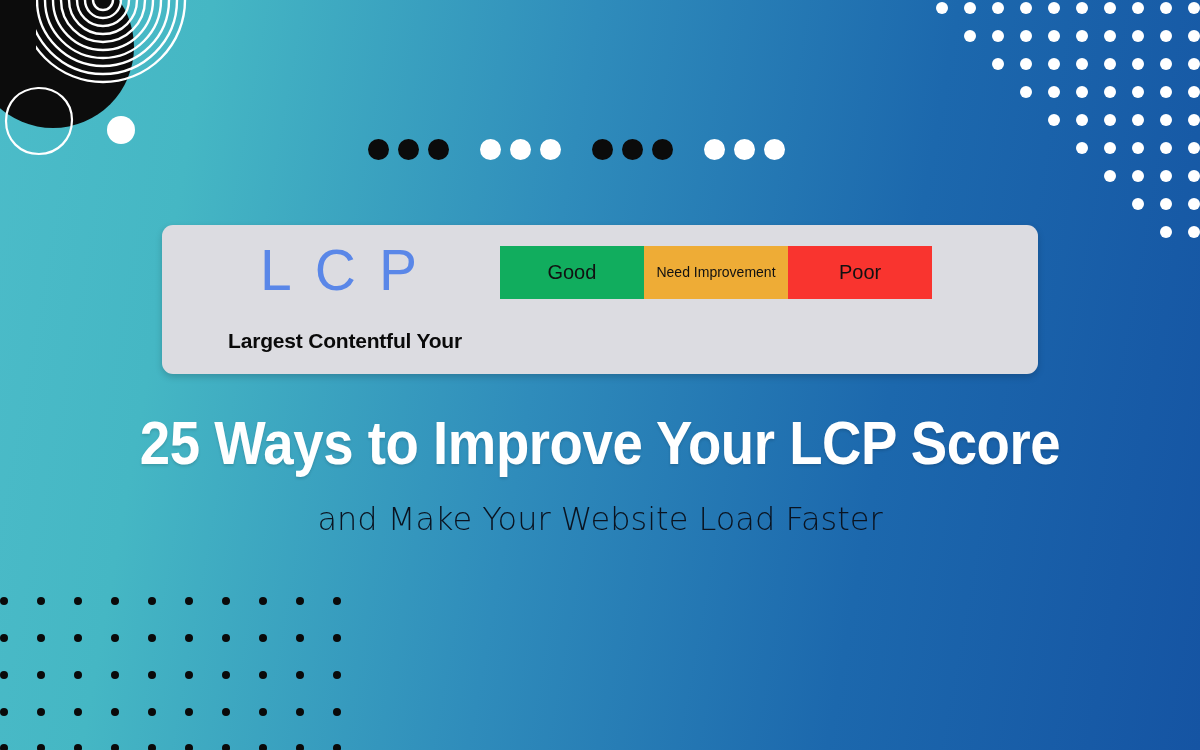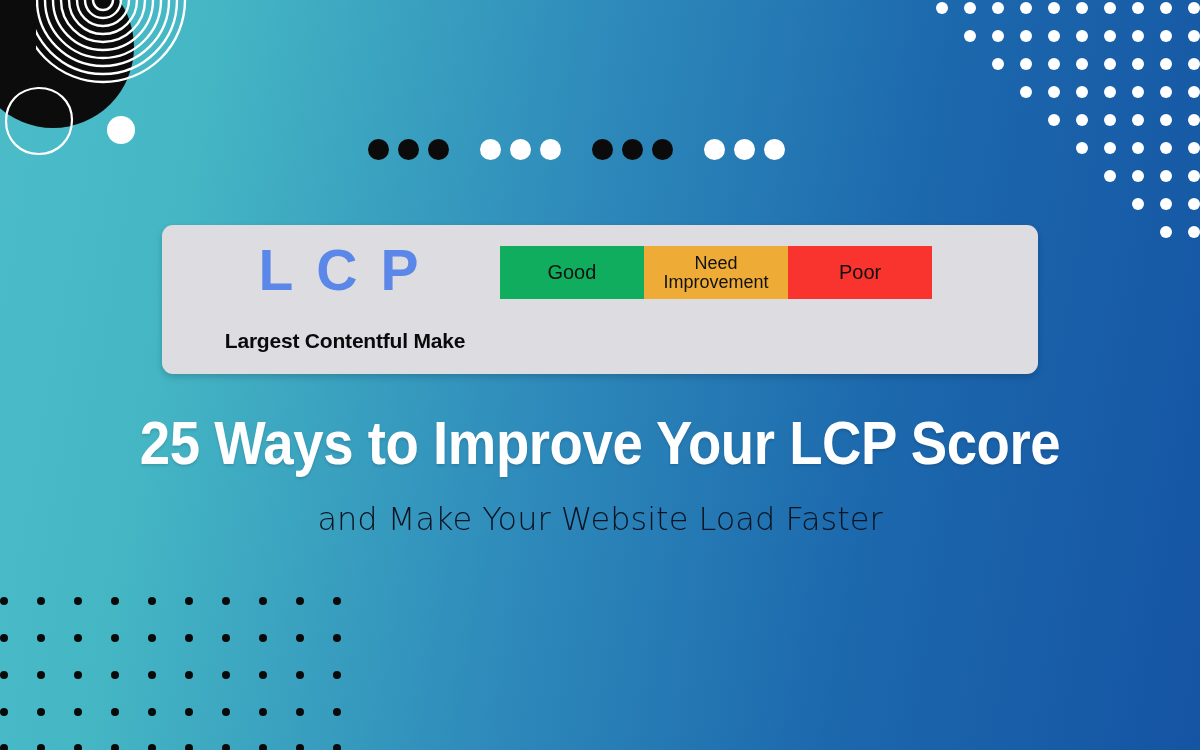--- a/index.html
+++ b/index.html
@@ -63,21 +63,21 @@
     background: #dcdce1;
     border-radius: 11px;
     box-shadow: 0 3px 7px rgba(0,0,0,0.18);
   }
   #lcp-abbrev {
     position: absolute;
     left: 38px; top: 17px;
     width: 300px;
     text-align: center;
     font-size: 57px;
-    font-weight: 700;
+    font-weight: 400;
     letter-spacing: 23px;
     color: #5a87e8;
     line-height: 1;
     font-family: "Liberation Sans", sans-serif;
   }
   #lcp-fullname {
     position: absolute;
     left: 28px; top: 104px;
     width: 310px;
     text-align: center;
@@ -97,21 +97,21 @@
     display: flex;
     align-items: center;
     justify-content: center;
     text-align: center;
     color: #111111;
     font-size: 20px;
     line-height: 1.04;
     font-family: "Liberation Sans", sans-serif;
   }
   .seg.good  { width: 171px; background: #11ad5e; }
-  .seg.need  { width: 172px; background: #eeac36; font-size: 18px; }
+  .seg.need  { width: 172px; background: #eeac36; font-size: 14px; }
   .seg.poor  { width: 171px; background: #f9342f; }
 
   .marker { position: absolute; }
   .marker .arrow {
     display: block;
     width: 0; height: 0;
     margin: 0 auto;
     border-left: 8px solid transparent;
     border-right: 8px solid transparent;
     border-bottom: 13px solid #0a0a0a;
@@ -329,21 +329,21 @@
       <circle cx="226" cy="158" r="4"></circle>
         <circle cx="263" cy="158" r="4"></circle>
       <circle cx="300" cy="158" r="4"></circle>
         <circle cx="337" cy="158" r="4"></circle>
     </g>
   </svg>
 
   <div id="lcp-card">
 
     <div id="lcp-abbrev">LCP</div>
-    <div id="lcp-fullname">Largest Contentful Make</div>
+    <div id="lcp-fullname">Largest Contentful Your</div>
 
     <div id="scale-bar">
       <div class="seg good">Good</div>
       <div class="seg need">Need Improvement</div>
       <div class="seg poor">Poor</div>
     </div>
 
 
   </div>
 

